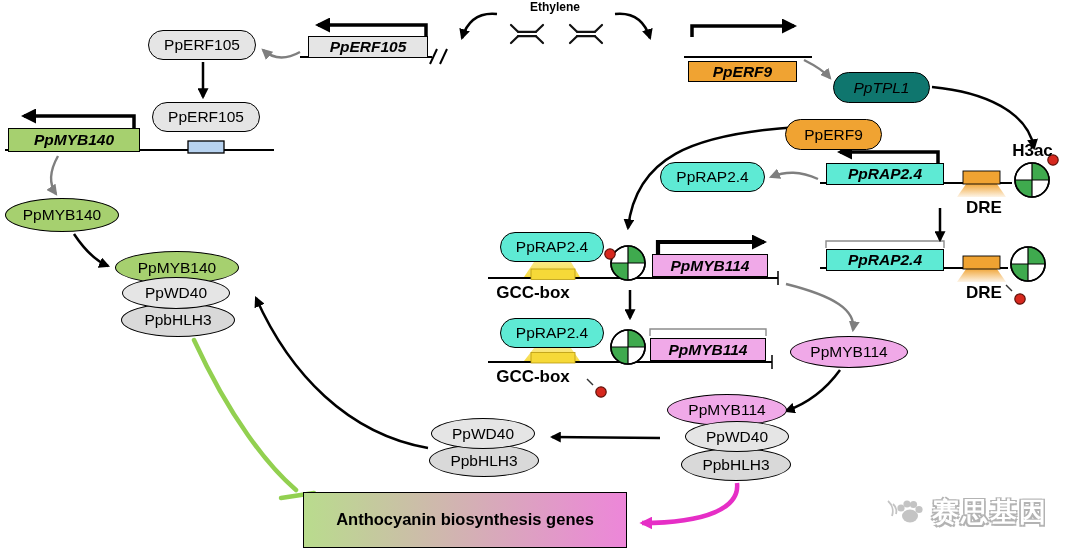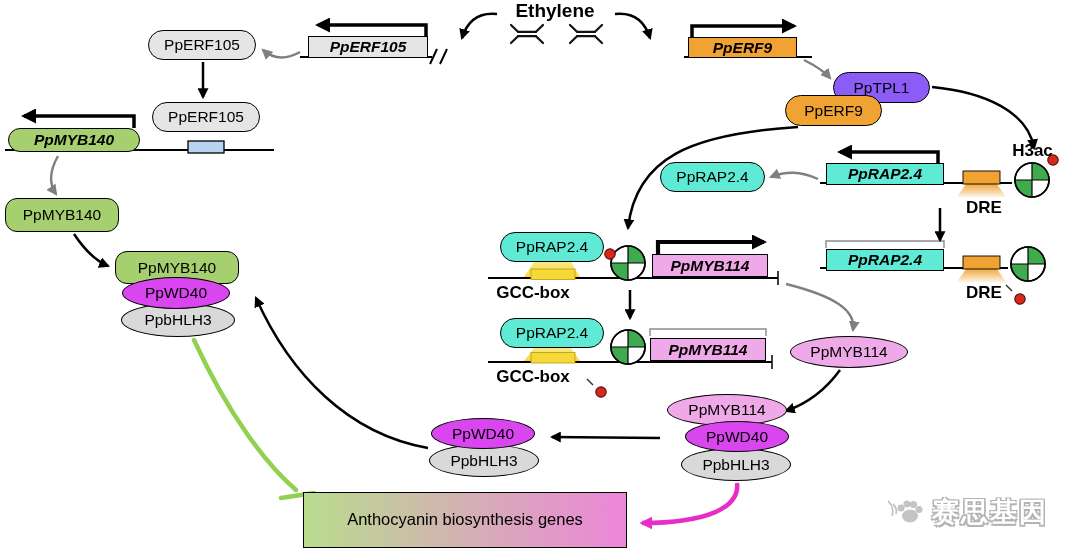--- a/index.html
+++ b/index.html
@@ -10,31 +10,31 @@
   .bold { font-weight:bold; }
   .genebox { position:absolute; display:flex; align-items:center; justify-content:center;
              border:1.6px solid #000; font-style:italic; font-weight:bold; font-size:15.5px;
              white-space:nowrap; z-index:2; color:#000; }
   .pill { position:absolute; display:flex; align-items:center; justify-content:center;
           border:1.6px solid #000; border-radius:16px; font-size:15.5px; white-space:nowrap;
           z-index:2; color:#000; }
   .ell { border-radius:50%; }
   .front { z-index:3; }
   .blue   { background:#e5e5e5; }
-  .green  { background:#a6d06f;border-radius:12px; }
-  .orange { background:#f0a332; }
+  .green  { background:#a6d06f; }
+  .orange { background:#f0a332;margin-top:24px; }
   .yellow { background:#5eead4; }
-  .purple { background:#8b5cf6; }
+  .purple { background:#0f766e;font-style:italic; }
   .pink   { background:#f0a9e8;text-align:right; }
-  .salmon { background:#d946ef; }
+  .salmon { background:#e5e5e5; }
   .grayf  { background:#d9d9d9; }
   .outbox { position:absolute; left:303px; top:492px; width:324px; height:56px;
             border:1.8px solid #000; background:linear-gradient(90deg,#b9dc8d,#ed86d9);
             display:flex; flex-direction:column; align-items:center; justify-content:center;
-            font-size:16.5px; line-height:1.3; z-index:2; color:#000; }
+            font-size:16.5px; line-height:1.3; z-index:2; color:#000;font-weight:bold; }
   .outbox .l2 { font-style:italic; }
   .wm-text { position:absolute; left:932px; top:494px; width:150px; font-size:27px; font-weight:bold;
              letter-spacing:2px; color:#fff; z-index:4;
              text-shadow:-1.5px -1.5px 0 #b3b3b3, 1.5px -1.5px 0 #b3b3b3,
                          -1.5px 1.5px 0 #b3b3b3, 1.5px 1.5px 0 #b3b3b3; }
 </style>
 </head>
 <body>
 
 <div class="canvas">
@@ -207,21 +207,21 @@
       <ellipse cx="2" cy="5" rx="8" ry="6.5"></ellipse>
       <circle cx="-7" cy="-3" r="3.6"></circle>
       <circle cx="-1" cy="-7" r="3.6"></circle>
       <circle cx="5.5" cy="-6.5" r="3.6"></circle>
       <circle cx="11" cy="-1.5" r="3.6"></circle>
       <path d="M-15,-7 A10,10 0 0 1 -12,3" stroke="#c4c4c4" stroke-width="1.8" fill="none"></path>
       <path d="M-20,-10 A14,14 0 0 1 -16,5" stroke="#c4c4c4" stroke-width="1.8" fill="none"></path>
     </g>
   </svg>
 
-  <div class="lbl bold" style="left:495px;top:0;width:120px;font-size:19px">Ethylene</div>
+  <div class="lbl bold" style="left:495px;top:0;width:120px;font-size:12px">Ethylene</div>
 
   <div class="genebox blue" style="left:308px;top:36px;width:120px;height:22px">PpERF105</div>
   <div class="pill blue" style="left:148px;top:30px;width:108px;height:30px">PpERF105</div>
   <div class="pill blue" style="left:152px;top:102px;width:108px;height:30px">PpERF105</div>
   <div class="genebox green" style="left:8px;top:128px;width:132px;height:24px">PpMYB140</div>
   <div class="pill ell green" style="left:5px;top:198px;width:114px;height:34px">PpMYB140</div>
 
   <div class="pill ell green" style="left:115px;top:251px;width:124px;height:33px">PpMYB140</div>
   <div class="pill ell grayf" style="left:121px;top:303px;width:114px;height:34px">PpbHLH3</div>
   <div class="pill ell salmon front" style="left:122px;top:277px;width:108px;height:32px">PpWD40</div>

